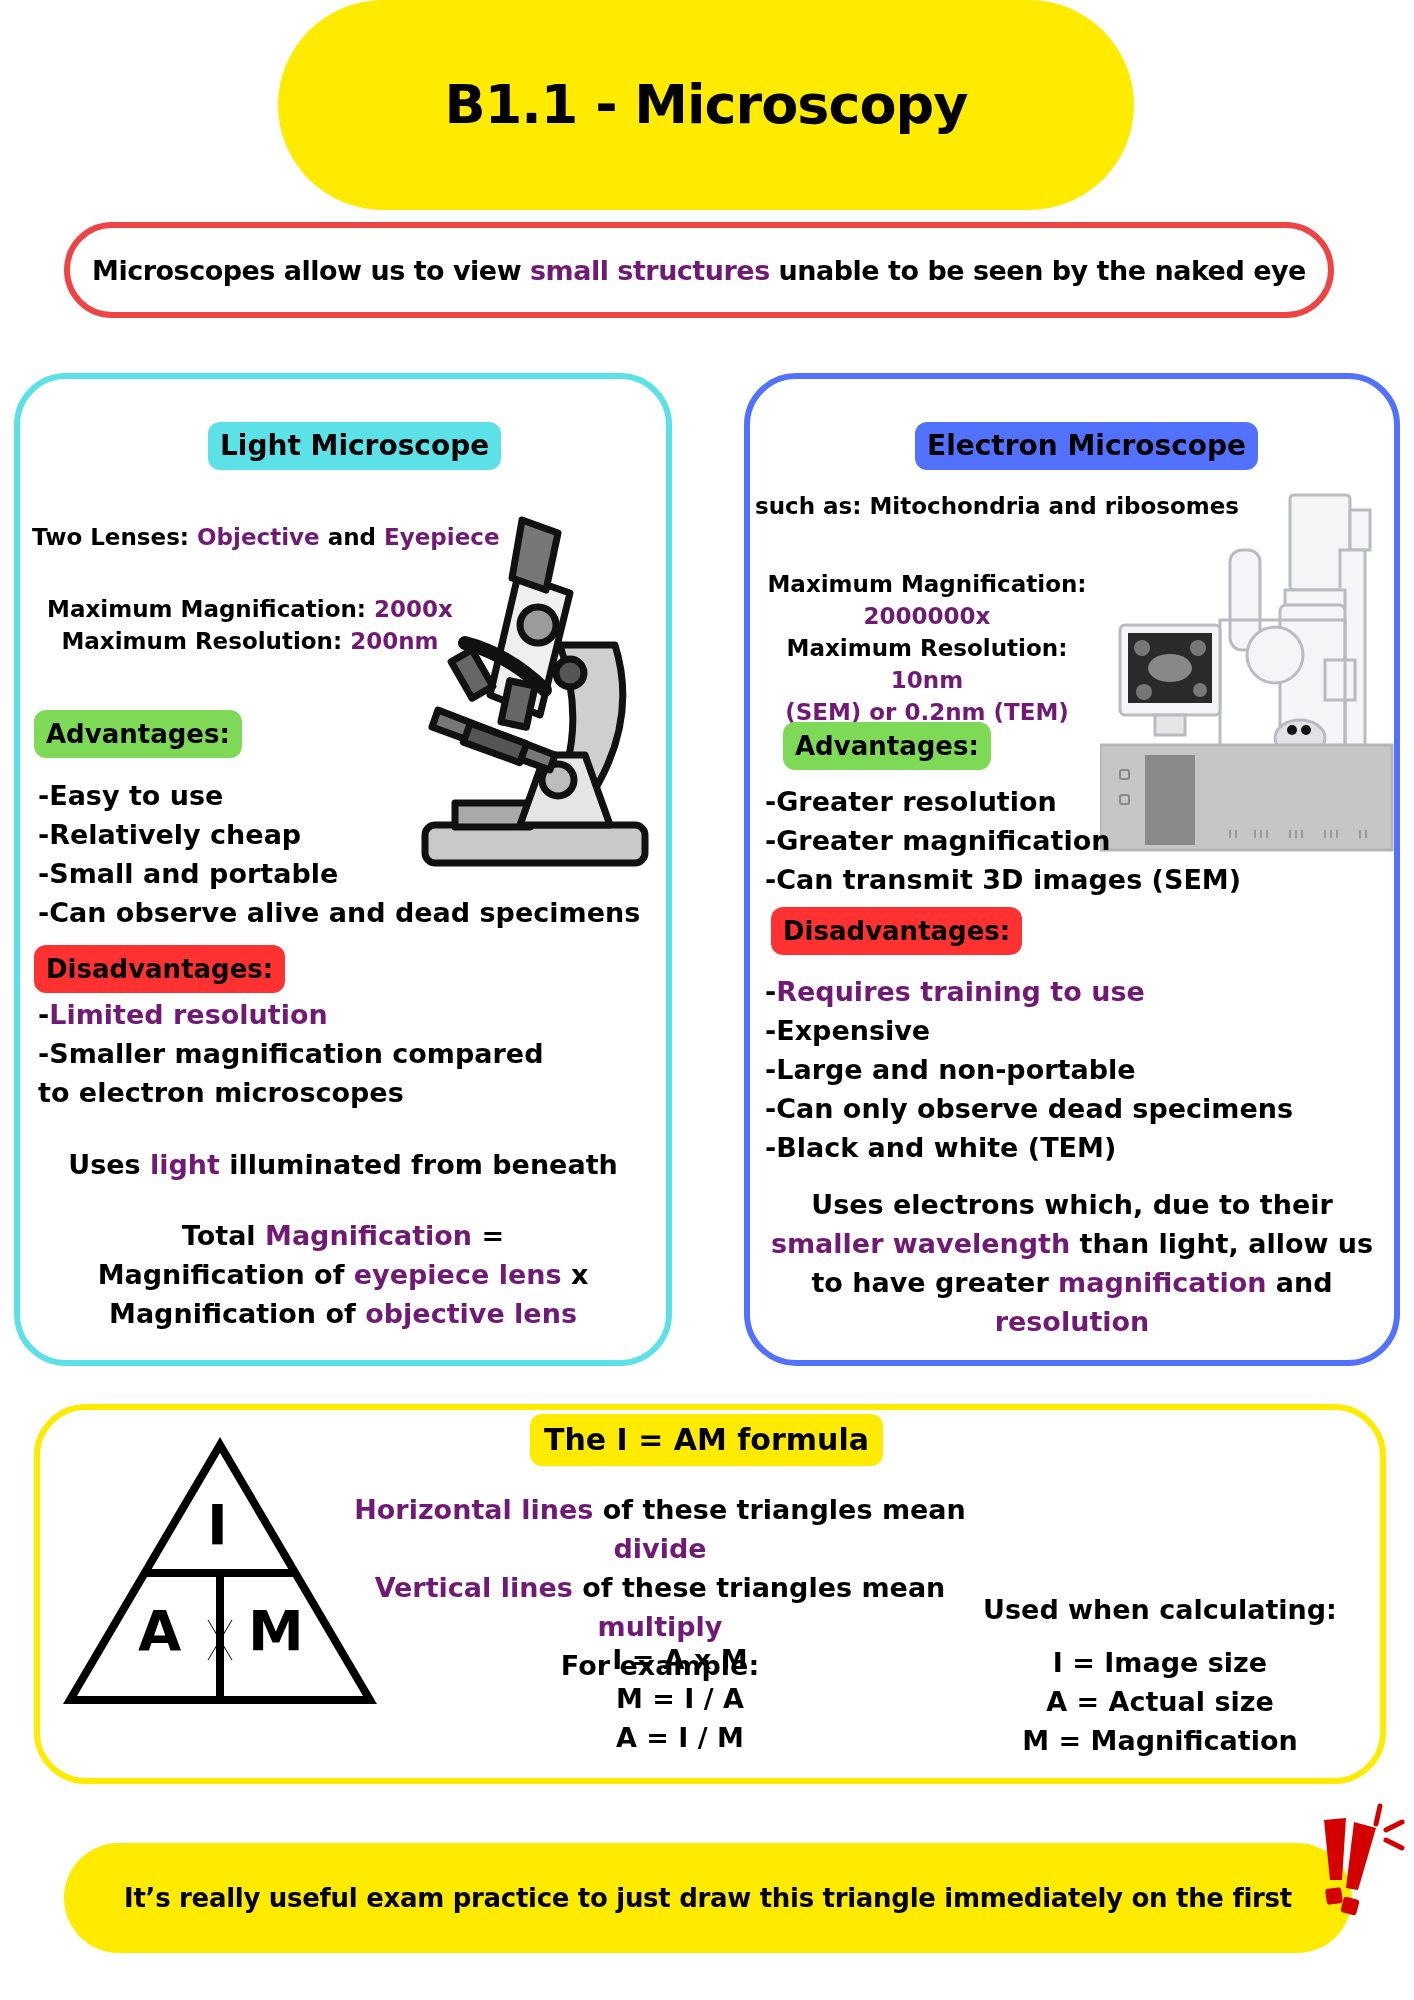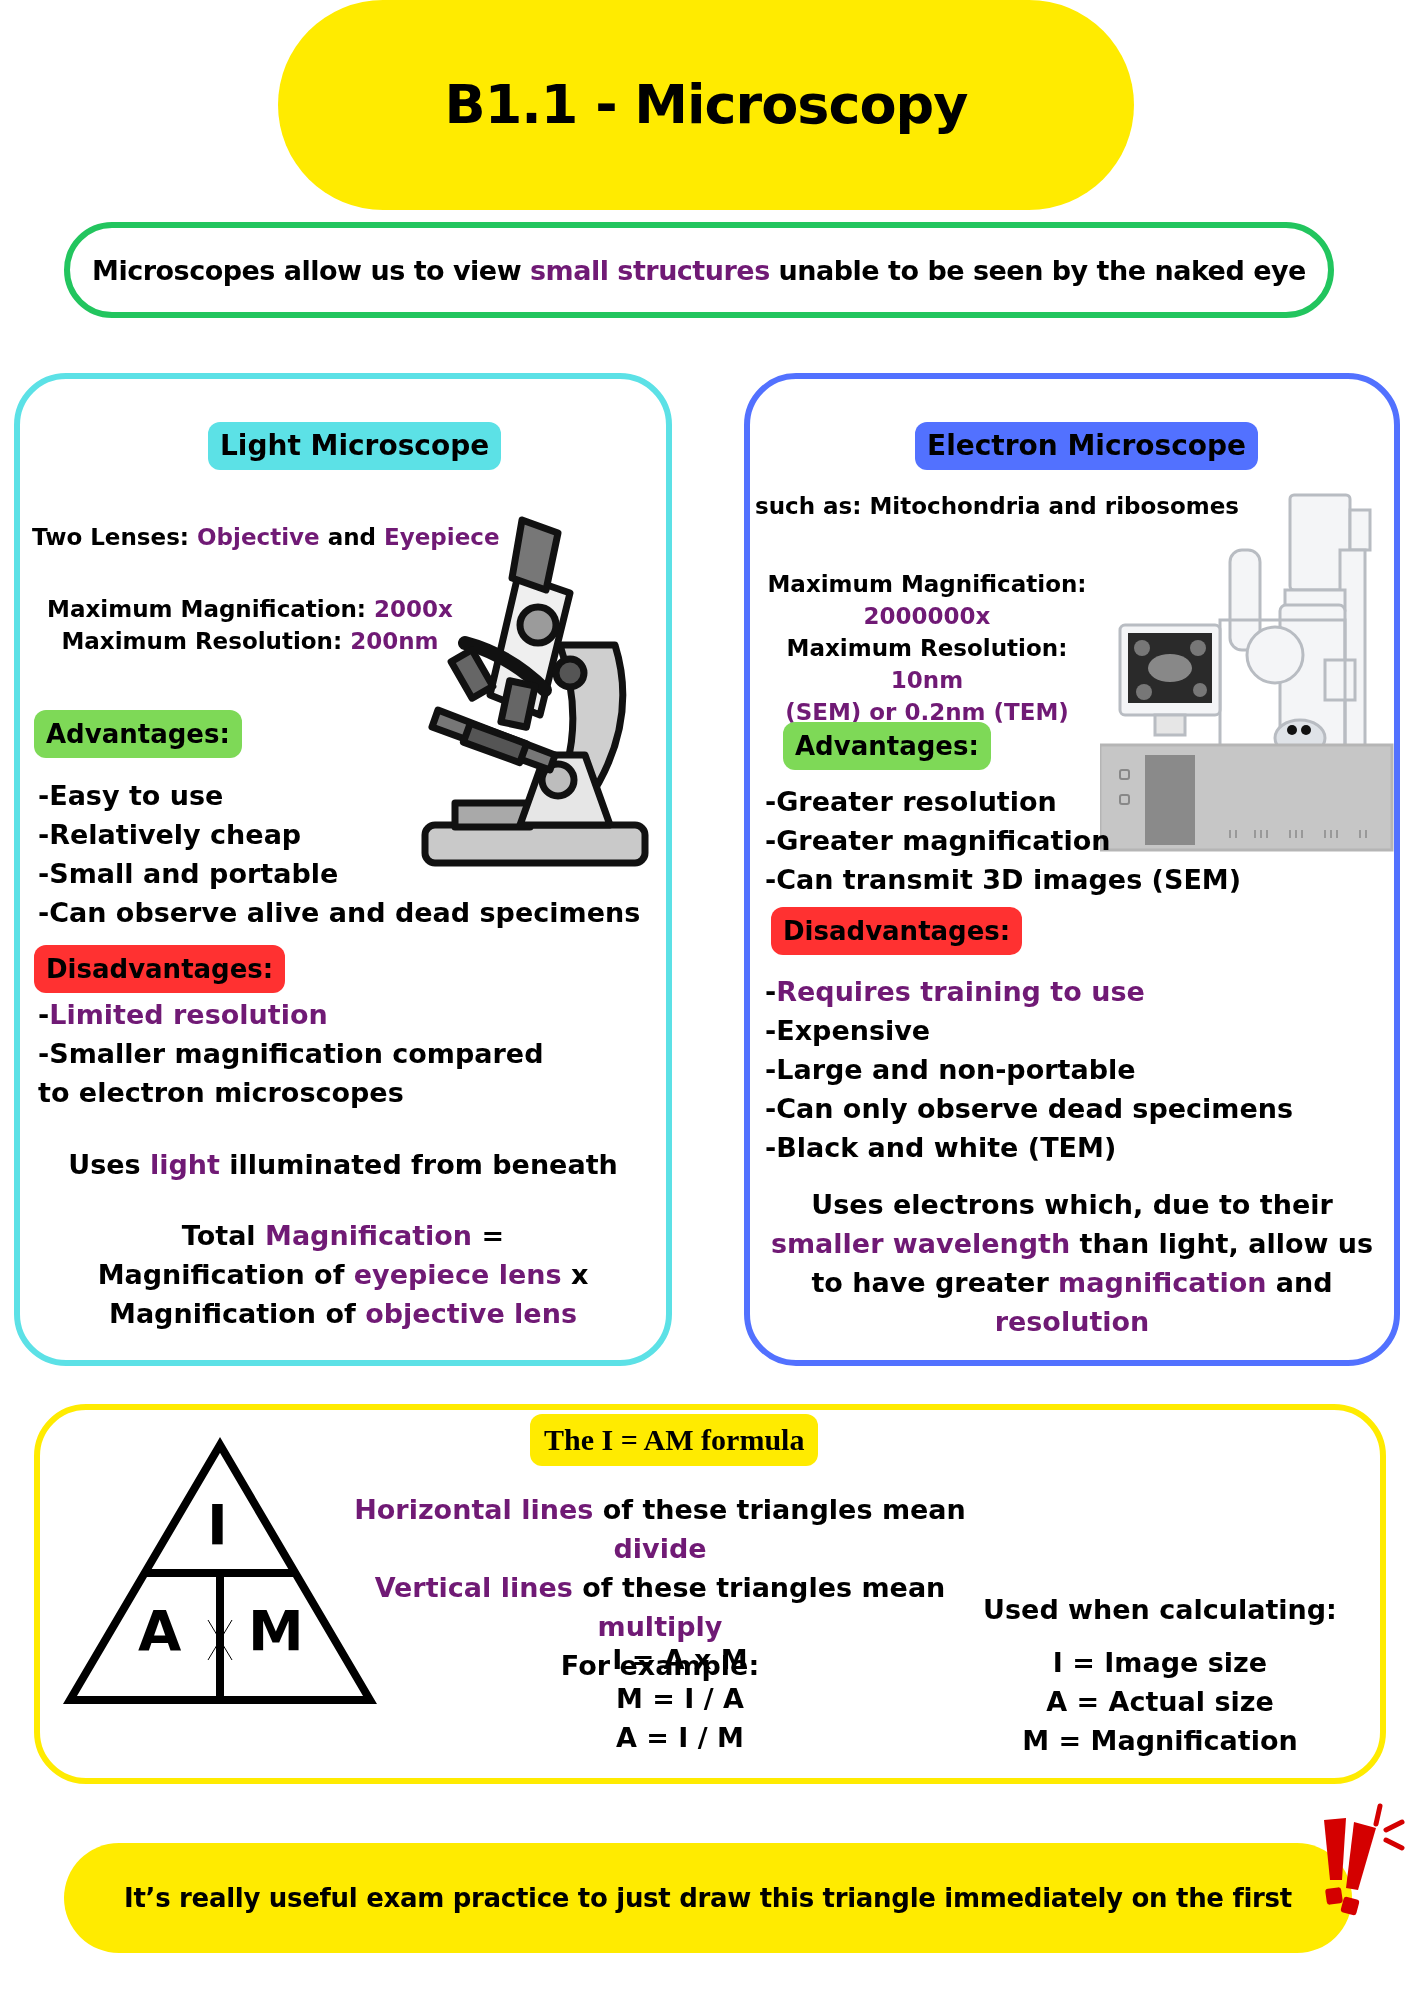--- a/index.html
+++ b/index.html
@@ -16,21 +16,21 @@
     left: 278px; top: 0; width: 856px; height: 210px;
     background: #ffeb00; border-radius: 105px;
     display: flex; flex-direction: column; align-items: center; justify-content: center;
   }
   .title-main { font-size: 54px; font-weight: bold; letter-spacing: -1px; line-height: 62px; }
   .title-sub { font-size: 34px; font-weight: bold; margin-top: 18px; }
 
   
   .intro-pill {
     left: 64px; top: 222px; width: 1270px; height: 96px;
-    border: 6px solid #22c55e; border-radius: 48px; box-sizing: border-box;
+    border: 6px solid #ef4444; border-radius: 48px; box-sizing: border-box;
     display: flex; align-items: center; justify-content: center;
     font-size: 27px; font-weight: bold; letter-spacing: -0.5px;
   }
 
   
   .card {
     box-sizing: border-box; border-radius: 52px; background: #fff;
   }
   .card-light { left: 14px; top: 373px; width: 658px; height: 993px; border: 6px solid #5ce1e6; }
   .card-electron { left: 744px; top: 373px; width: 656px; height: 993px; border: 6px solid #5271ff; }
@@ -227,21 +227,21 @@
 <div class="abs txt-md center" style="left:744px; top:1185px; width:656px; font-size:27px;">
   <div>Uses electrons which, due to their</div>
   <div><span class="red">smaller wavelength</span><span> than light, allow us</span></div>
   <div><span>to have greater </span><span class="red">magnification</span><span> and</span></div>
   <div class="red">resolution</div>
 </div>
 
 <div class="abs formula-box"></div>
 
 <div class="abs" style="left:530px; top:1414px;">
-  <span class="tag tag-yellow" style="font-size:30px; padding:6px 14px;font-family:Liberation Serif, serif;">The I = AM formula</span>
+  <span class="tag tag-yellow" style="font-size:30px; padding:6px 14px;">The I = AM formula</span>
 </div>
 
 <svg class="abs" style="left:60px; top:1435px;" width="320" height="275" viewBox="0 0 320 275">
   <polygon points="160,10 10,265 310,265" fill="none" stroke="#000" stroke-width="8" stroke-linejoin="miter"></polygon>
   <line x1="85" y1="138" x2="235" y2="138" stroke="#000" stroke-width="8"></line>
   <line x1="160" y1="138" x2="160" y2="268" stroke="#000" stroke-width="8"></line>
   <line x1="148" y1="185" x2="172" y2="225" stroke="#000" stroke-width="1"></line>
   <line x1="172" y1="185" x2="148" y2="225" stroke="#000" stroke-width="1"></line>
 </svg>
 <div class="abs bold" style="left:207px; top:1492px; font-size:56px;">I</div>

